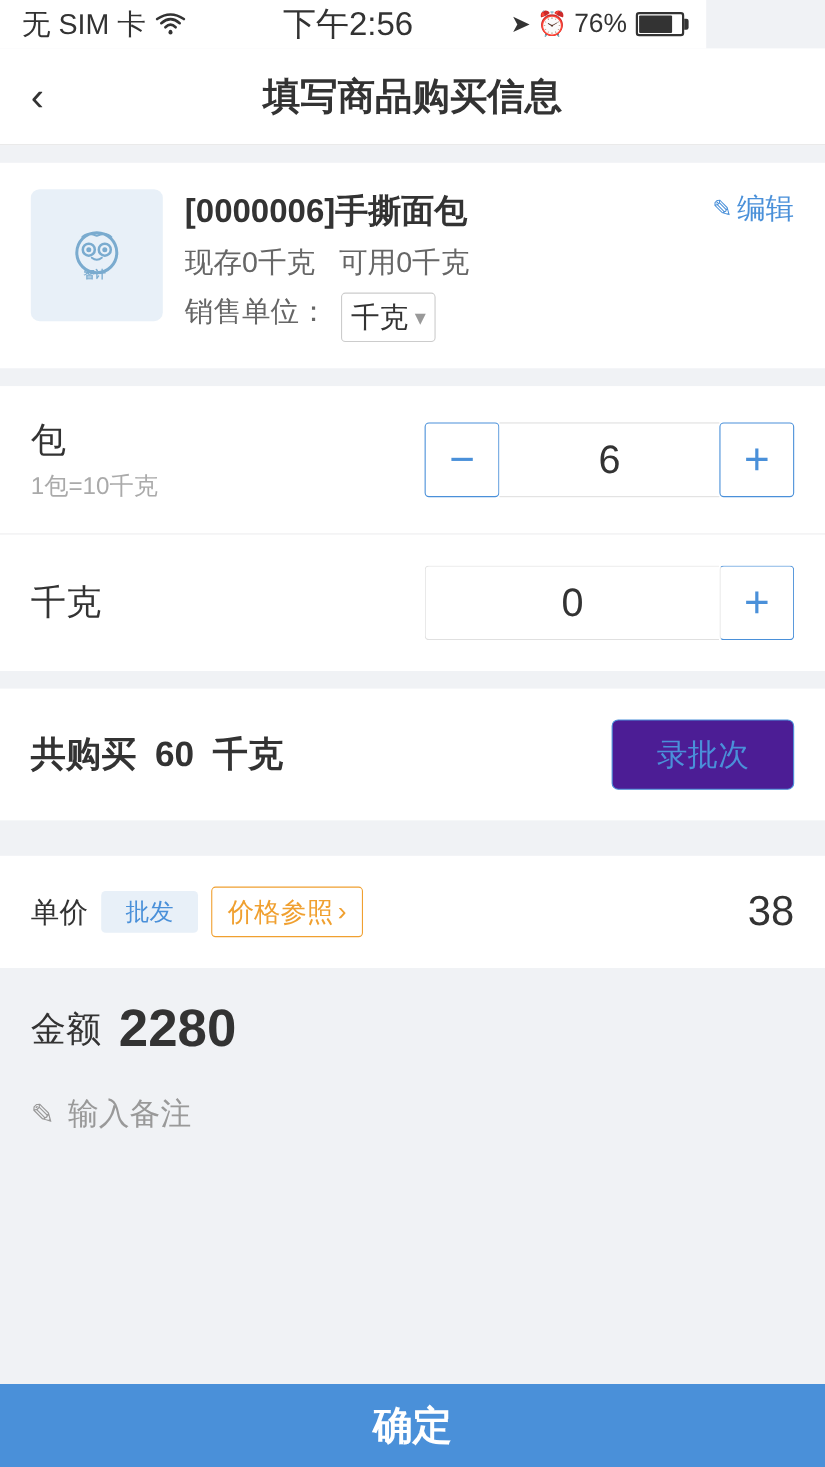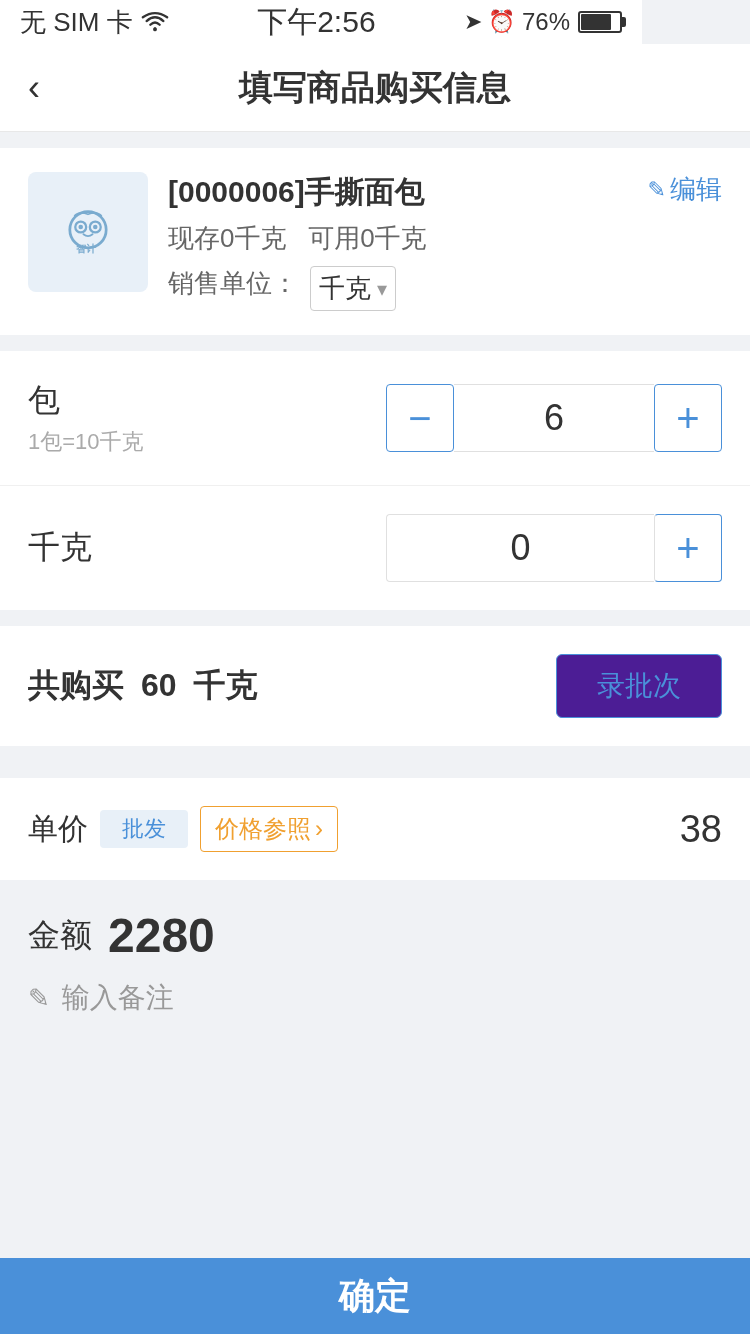--- a/index.html
+++ b/index.html
@@ -257,21 +257,21 @@
     .price-row {
       display: flex;
       align-items: center;
       justify-content: space-between;
     }
     .price-left {
       display: flex;
       align-items: center;
       gap: 12px;
     }
-    .price-label { font-size: 30px; color: #333; }
+    .price-label { font-size: 26px; color: #333; }
     .price-tag {
       background: #e8f0f8;
       color: #4a90d9;
       font-size: 22px;
       padding: 4px 22px;
       border-radius: 4px;
     }
     .price-ref-btn {
       border: 1px solid #f0a030;
       color: #f0a030;
@@ -293,21 +293,21 @@
     
     .amount-section {
       background: #f0f2f5;
       padding: 28px;
       margin-top: 0;
     }
     .amount-row {
       display: flex;
       align-items: center;
       gap: 16px;
-      margin-bottom: 16px;
+      margin-bottom: 31px;
     }
     .amount-label { font-size: 32px; color: #333; }
     .amount-value { font-size: 48px; color: #333; font-weight: 600; }
     .remark-row {
       display: flex;
       align-items: center;
       gap: 12px;
       margin-top: 8px;
     }
     .remark-icon { font-size: 26px; color: #999; }

